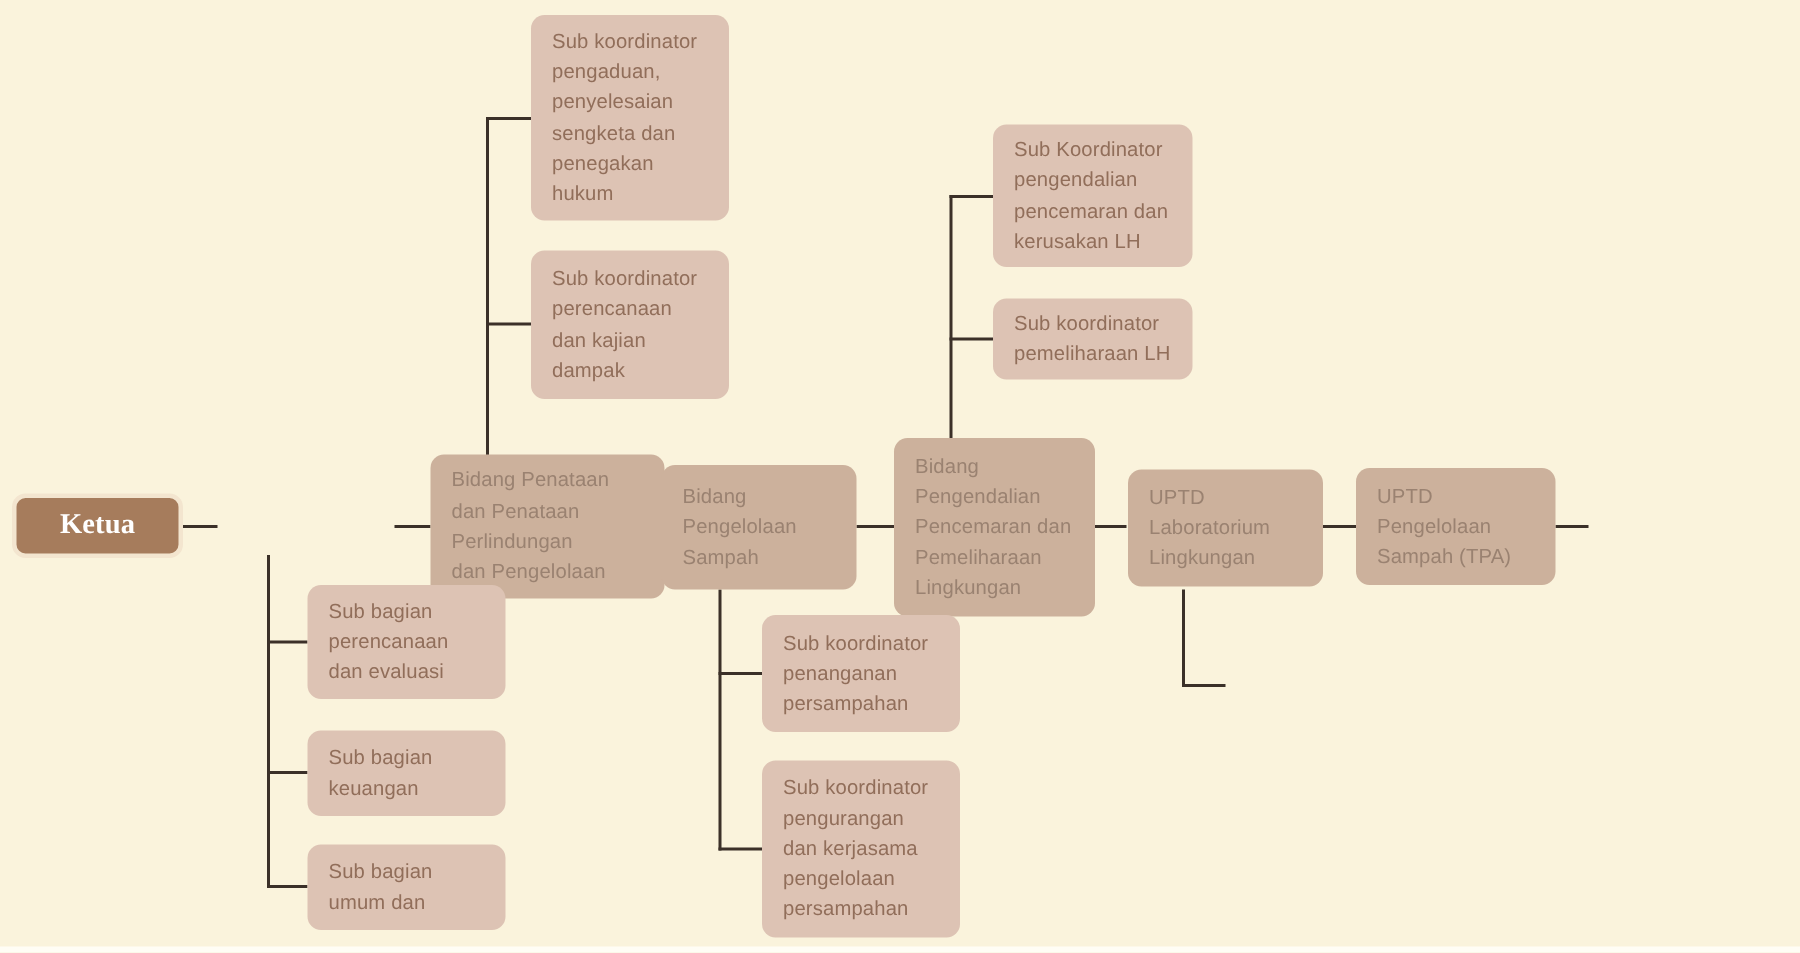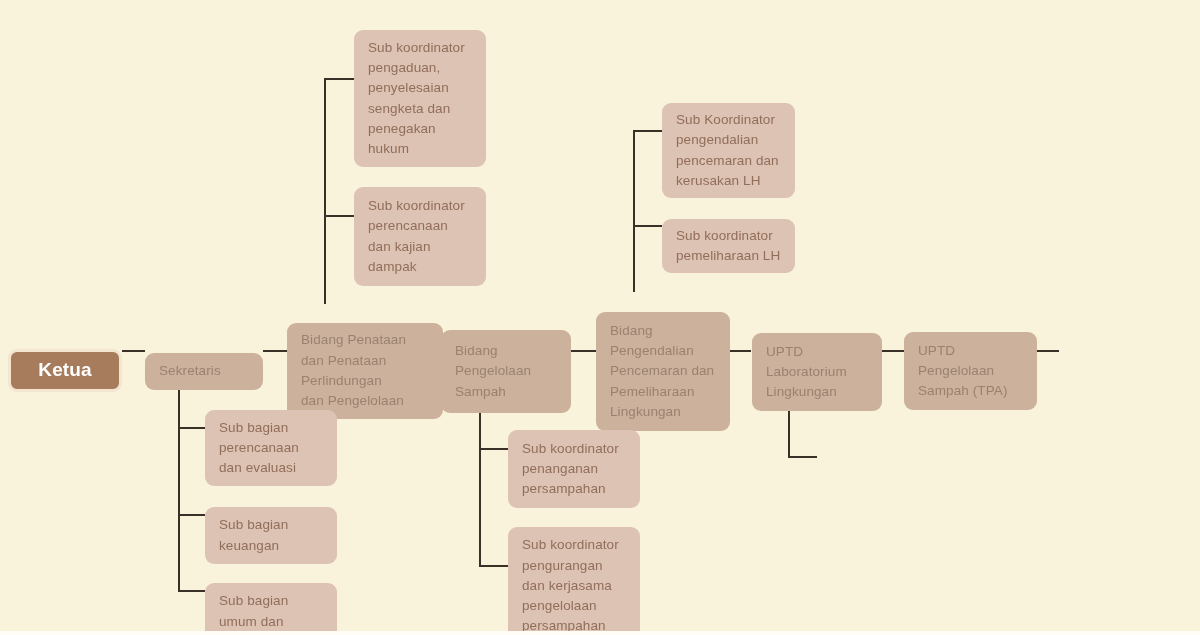--- a/index.html
+++ b/index.html
@@ -15,39 +15,39 @@
     position: absolute;
     box-sizing: border-box;
     border-radius: 9px;
     display: flex;
     align-items: center;
     padding: 6px 8px 6px 14px;
     font-size: 13.5px;
     line-height: 20.3px;
     white-space: pre-line;
     letter-spacing: 0.1px;
-    margin-top: 20px;
   }
   .node.primary {
     background: var(--primary-fill, #ccb19c);
     color: var(--primary-text, #9a8271);
   }
   .node.sub {
     background: var(--sub-fill, #ddc3b4);
     color: var(--sub-text, #916e5a);
   }
   .node.root {
     background: var(--root-fill, #a67c5c);
     color: var(--root-text, #ffffff);
     border: 3px solid var(--root-border, #f3e5cf);
     justify-content: center;
     text-align: right;
     padding: 0;
     font-size: 19px;
     font-weight: bold;
+    font-family: Liberation Serif, serif;
   }
   .line {
     position: absolute;
     background: var(--connector, #3b3028);
   }
   .line.h { height: 2px; }
   .line.v { width: 2px; }
   .page-strip {
     position: absolute;
     left: 0; bottom: 0;
@@ -83,21 +83,20 @@
 
   <div class="line v" style="left:479px;top:393px;height:174px"></div>
   <div class="line h" style="left:479px;top:448px;width:29px"></div>
   <div class="line h" style="left:479px;top:565px;width:29px"></div>
 
   <div class="line v" style="left:788px;top:393px;height:65px"></div>
   <div class="line h" style="left:788px;top:456px;width:29px"></div>
 
   <div class="node root" style="left:8px;top:329px;width:114px;height:43px">Ketua</div>
 
-  <div class="node primary" style="left:145px;top:333px;width:118px;height:37px">Sekretaris</div>
 
   <div class="node primary" style="left:287px;top:303px;width:156px;height:96px">Bidang Penataan
 dan Penataan
 Perlindungan
 dan Pengelolaan</div>
 
   <div class="node primary" style="left:441px;top:310px;width:130px;height:83px">Bidang
 Pengelolaan
 Sampah</div>
 

